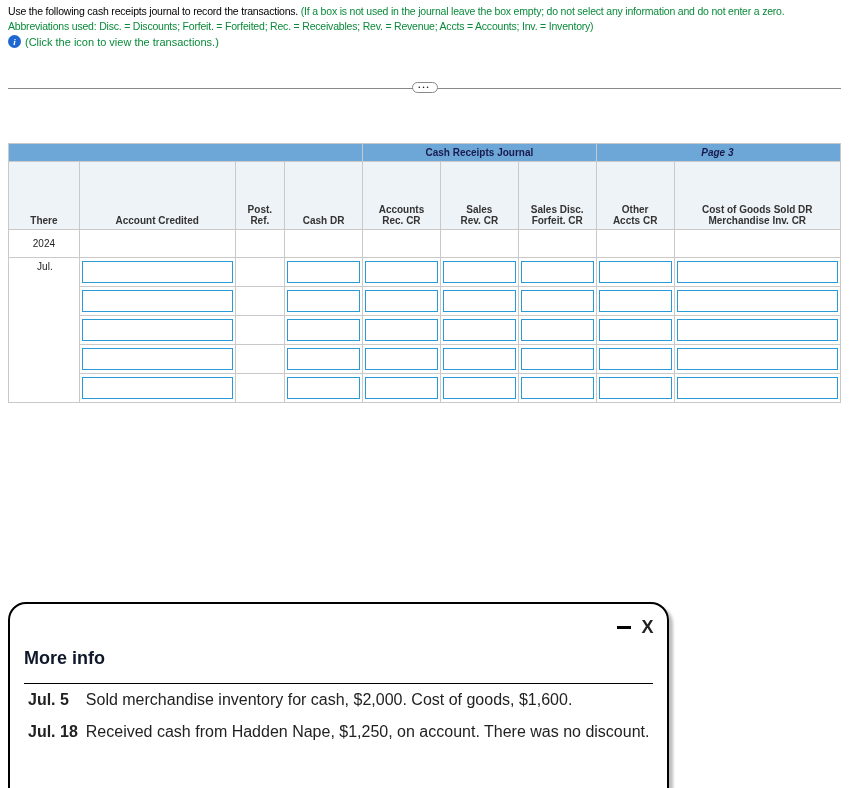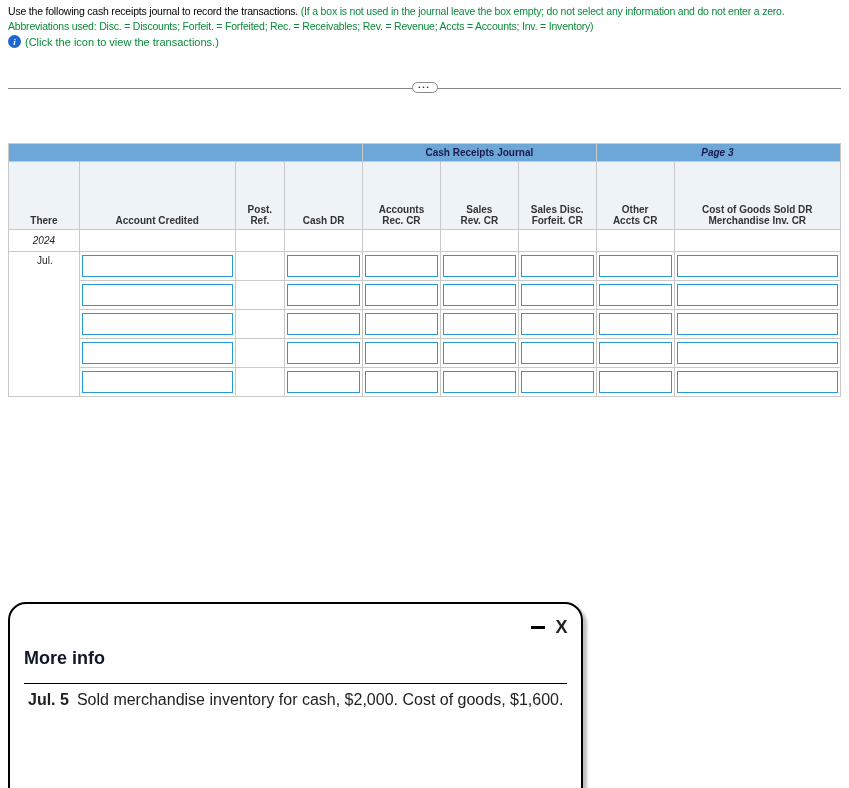--- a/index.html
+++ b/index.html
@@ -45,21 +45,21 @@
   table.j th, table.j td { border:1px solid #c9c9c9; padding:3px 2px; }
   .hdr-band td {
     background:#6da7d8; color:#1a1a4d; font-weight:600; border:1px solid #528fc6;
     height:16px;
   }
   .band-title { text-align:center; }
   .band-page  { text-align:center; padding-right:4px !important;font-style:italic;}
   .colhead th { background:#eef3f7; color:#333; font-weight:700; text-align:center;
                 vertical-align:bottom; height:68px; padding:2px 3px; }
   .data-row td { height:27px; background:#fff; }
-  .year-row td { height:22px;font-style:italic; }
+  .year-row td { height:28px; }
   .month-cell { text-align:center; padding-left:4px !important; border-right:1px solid #c9c9c9; vertical-align:top;}
   .input {
     width:100%; height:22px;
     border:1.5px solid #2a9ad6; background:#fff;
   }
 
   col.c-date  { width:40px; }
   col.c-acct  { width:88px; }
   col.c-ref   { width:28px; }
   col.c-num   { width:44px; }
@@ -294,20 +294,24 @@
         </span>
       </div>
       <h2>More info</h2>
 
       <table class="trans">
         <tbody id="trans-body">
             <tr>
               <td class="dcell trans-line-top">Jul. 5</td>
               <td class="trans-line-top">Sold merchandise inventory for cash, $2,000. Cost of goods, $1,600.</td>
             </tr>
+            <tr>
+              <td class="dcell">Jul. 18</td>
+              <td>Received cash from Hadden Nape, $1,250, on account. There was no discount.</td>
+            </tr>
           </tbody>
       </table>
 
       <div class="modal-buttons">
         <div class="btn btn-print">Print</div>
         <div class="btn btn-done">Done</div>
       </div>
     </div>
   </div>
 

